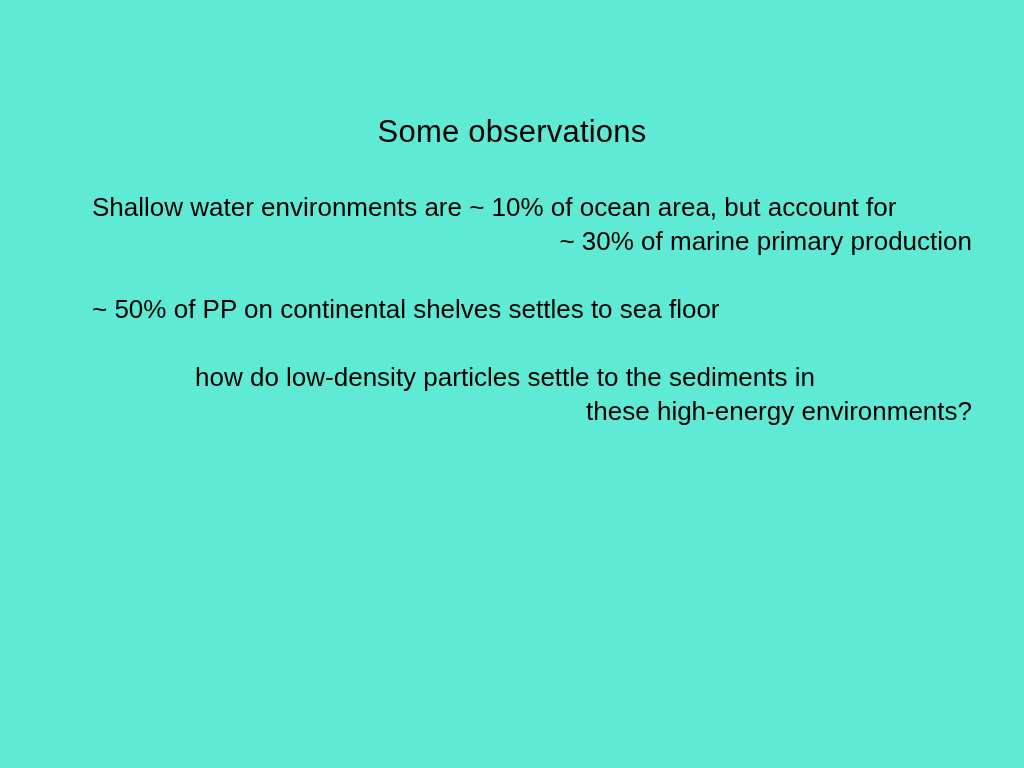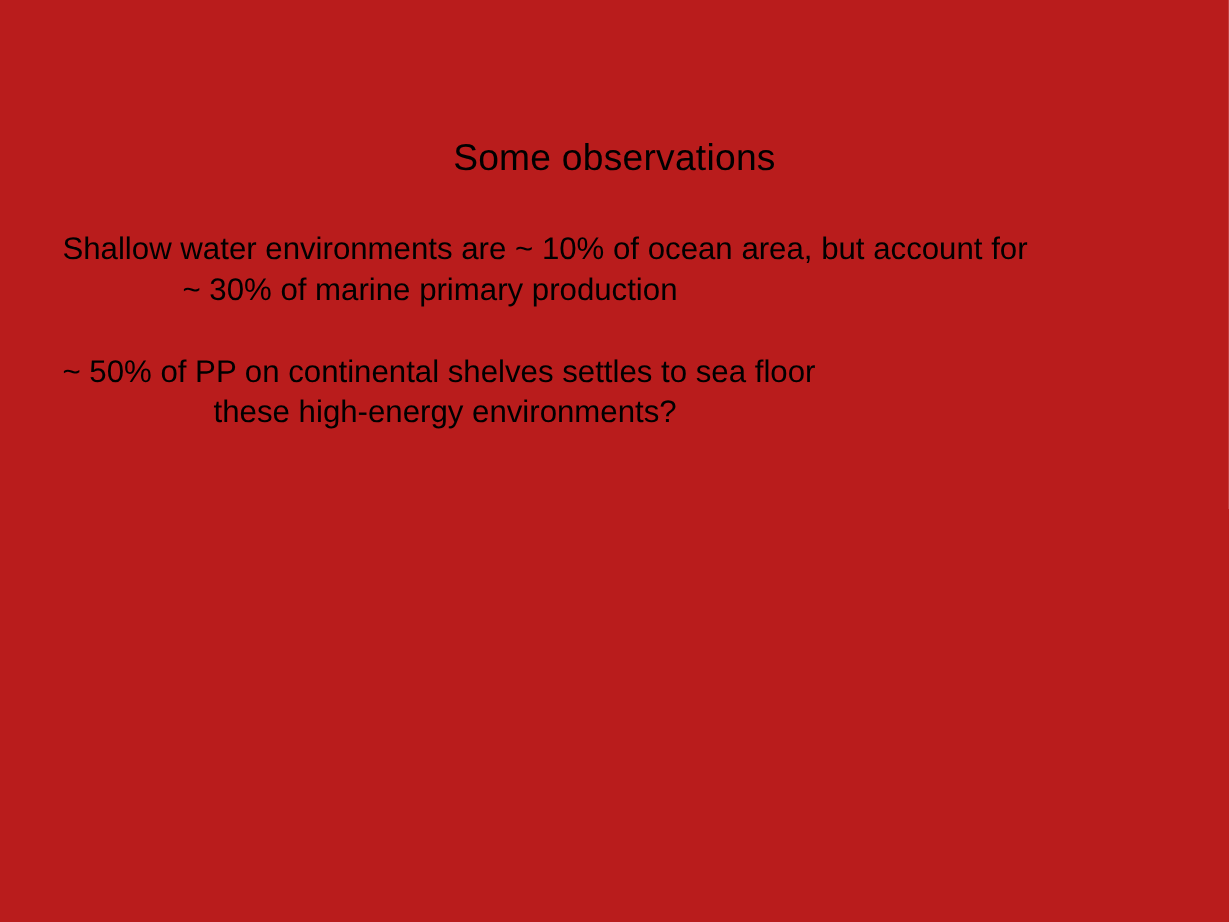--- a/index.html
+++ b/index.html
@@ -11,21 +11,21 @@
     height: 768px;
     background: #ffffff;
     font-family: "Liberation Sans", sans-serif;
     color: #000000;
     overflow: hidden;
   }
   .slide {
     position: relative;
     width: 1024px;
     height: 768px;
-    background: #b91c1c;
+    background: #5eead4;
   }
   .slide-title {
     position: absolute;
     top: 113px;
     left: 0;
     width: 100%;
     margin: 0;
     text-align: center;
     font-size: 31px;
     font-weight: 400;
@@ -36,34 +36,36 @@
     position: absolute;
     left: 52px;
     top: 190px;
     width: 920px;
     font-size: 26px;
     line-height: 34px;
     font-weight: 400;
   }
   .line {
     white-space: pre;
+    margin-left: 40px;
   }
   .ind-0   { padding-left: 0; }
-  .ind-100 { padding-left: 100px; }
+  .ind-100 { padding-left: 100px; text-align: right; }
   .ind-103 { padding-left: 103px; }
-  .ind-126 { padding-left: 126px; }
+  .ind-126 { padding-left: 126px; text-align: right; }
   .gap     { margin-top: 34px; }
 </style>
 </head>
 <body>
 
 <div class="slide">
 
   <h1 class="slide-title">Some observations</h1>
 
   <div class="slide-body">
     <div class="line ind-0">Shallow water environments are ~ 10% of ocean area, but account for</div>
     <div class="line ind-100">~ 30% of marine primary production</div>
     <div class="line ind-0 gap">~ 50% of PP on continental shelves settles to sea floor</div>
+    <div class="line ind-103 gap">how do low-density particles settle to the sediments in</div>
     <div class="line ind-126">these high-energy environments?</div>
   </div>
 
 </div>
 
 </body></html>

